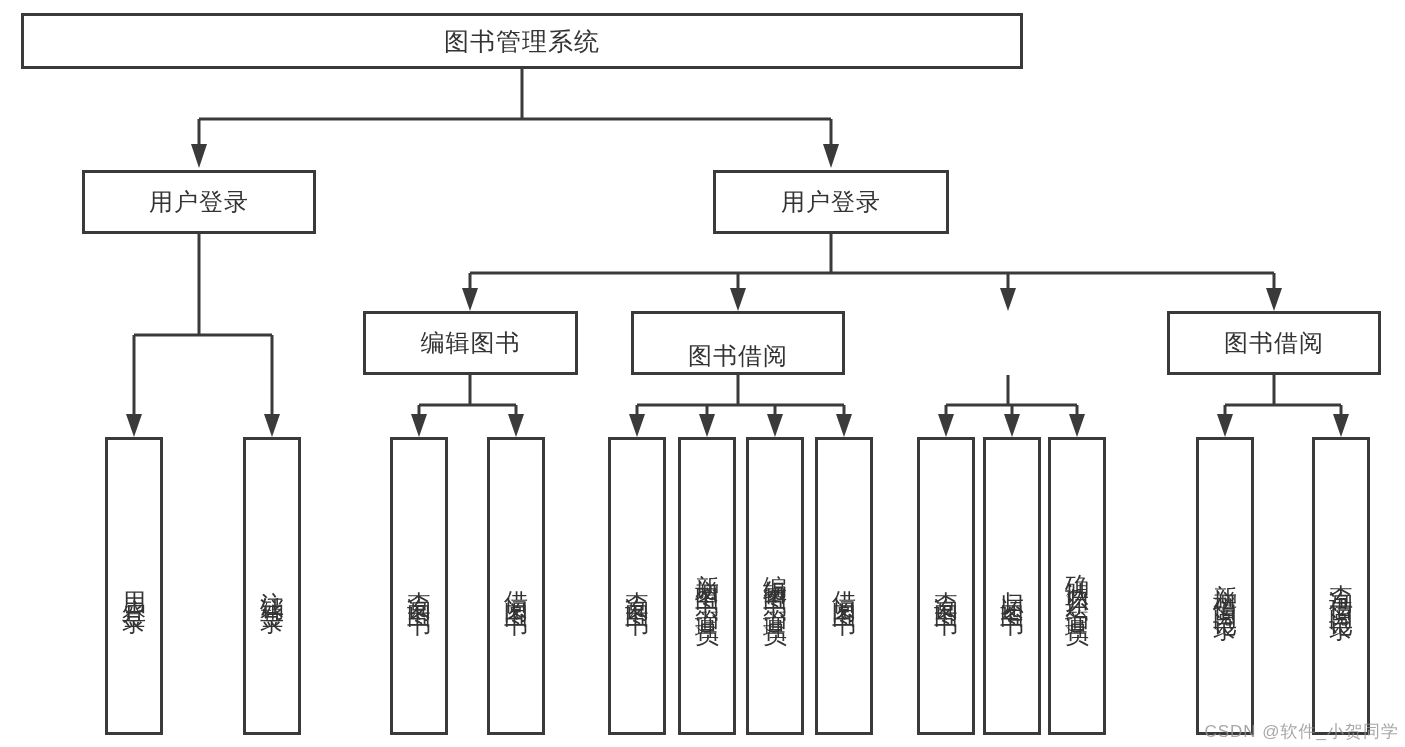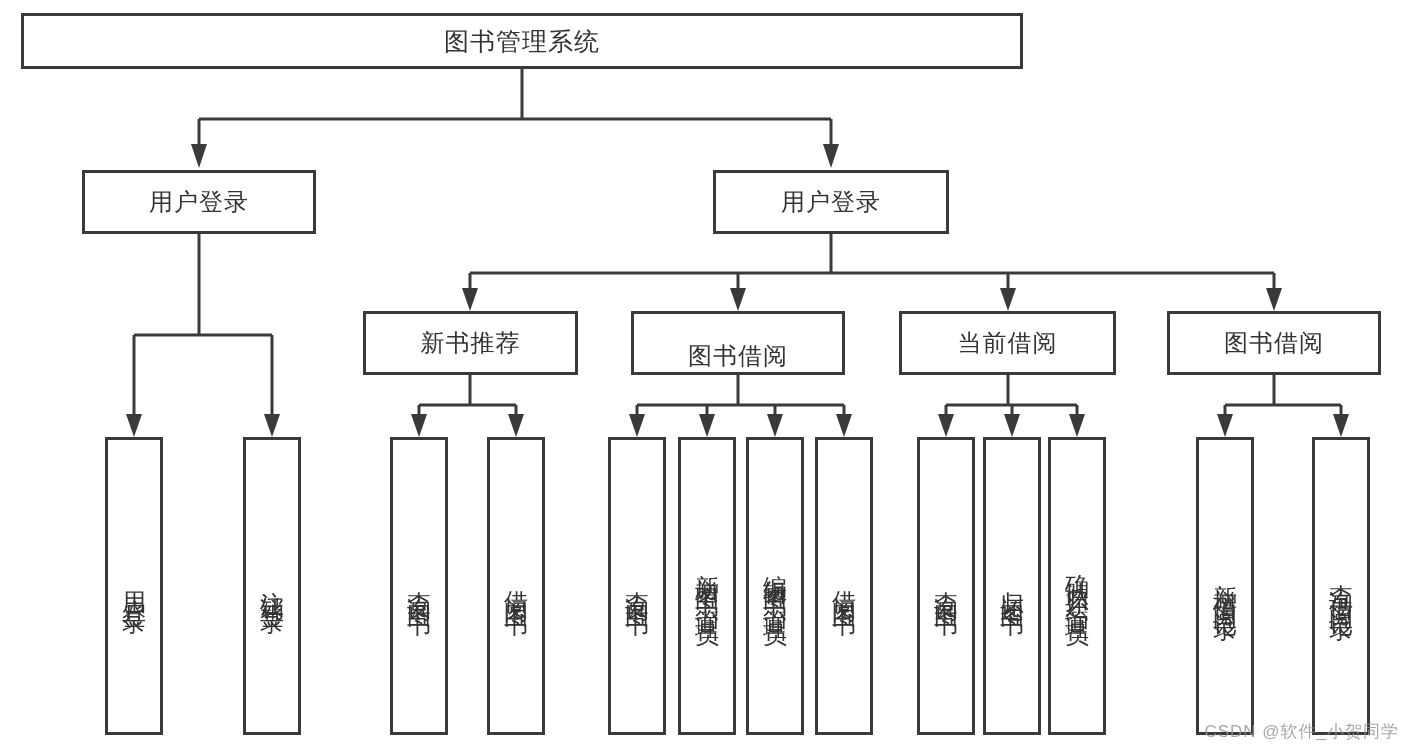--- a/index.html
+++ b/index.html
@@ -147,28 +147,25 @@
   </div>
 
   <div class="box" style="left:82px; top:170px; width:234px; height:64px;">
     <span class="hlabel">用户登录</span>
   </div>
   <div class="box" style="left:713px; top:170px; width:236px; height:64px;">
     <span class="hlabel">用户登录</span>
   </div>
 
   <div class="box" style="left:363px; top:311px; width:215px; height:64px;">
-    <span class="hlabel">新书推荐</span>
+    <span class="hlabel">编辑图书</span>
   </div>
   <div class="box" style="left:631px; top:311px; width:214px; height:64px;align-items:flex-end;">
     <span class="hlabel">图书借阅</span>
   </div>
-  <div class="box" style="left:899px; top:311px; width:217px; height:64px;">
-    <span class="hlabel">当前借阅</span>
-  </div>
   <div class="box" style="left:1167px; top:311px; width:214px; height:64px;">
     <span class="hlabel">图书借阅</span>
   </div>
 
   <div class="box leaf" style="left:105px; top:437px; width:58px; height:298px;">
     <span class="vlabel">用户登录</span>
   </div>
   <div class="box leaf" style="left:243px; top:437px; width:58px; height:298px;">
     <span class="vlabel">注销登录</span>
   </div>

